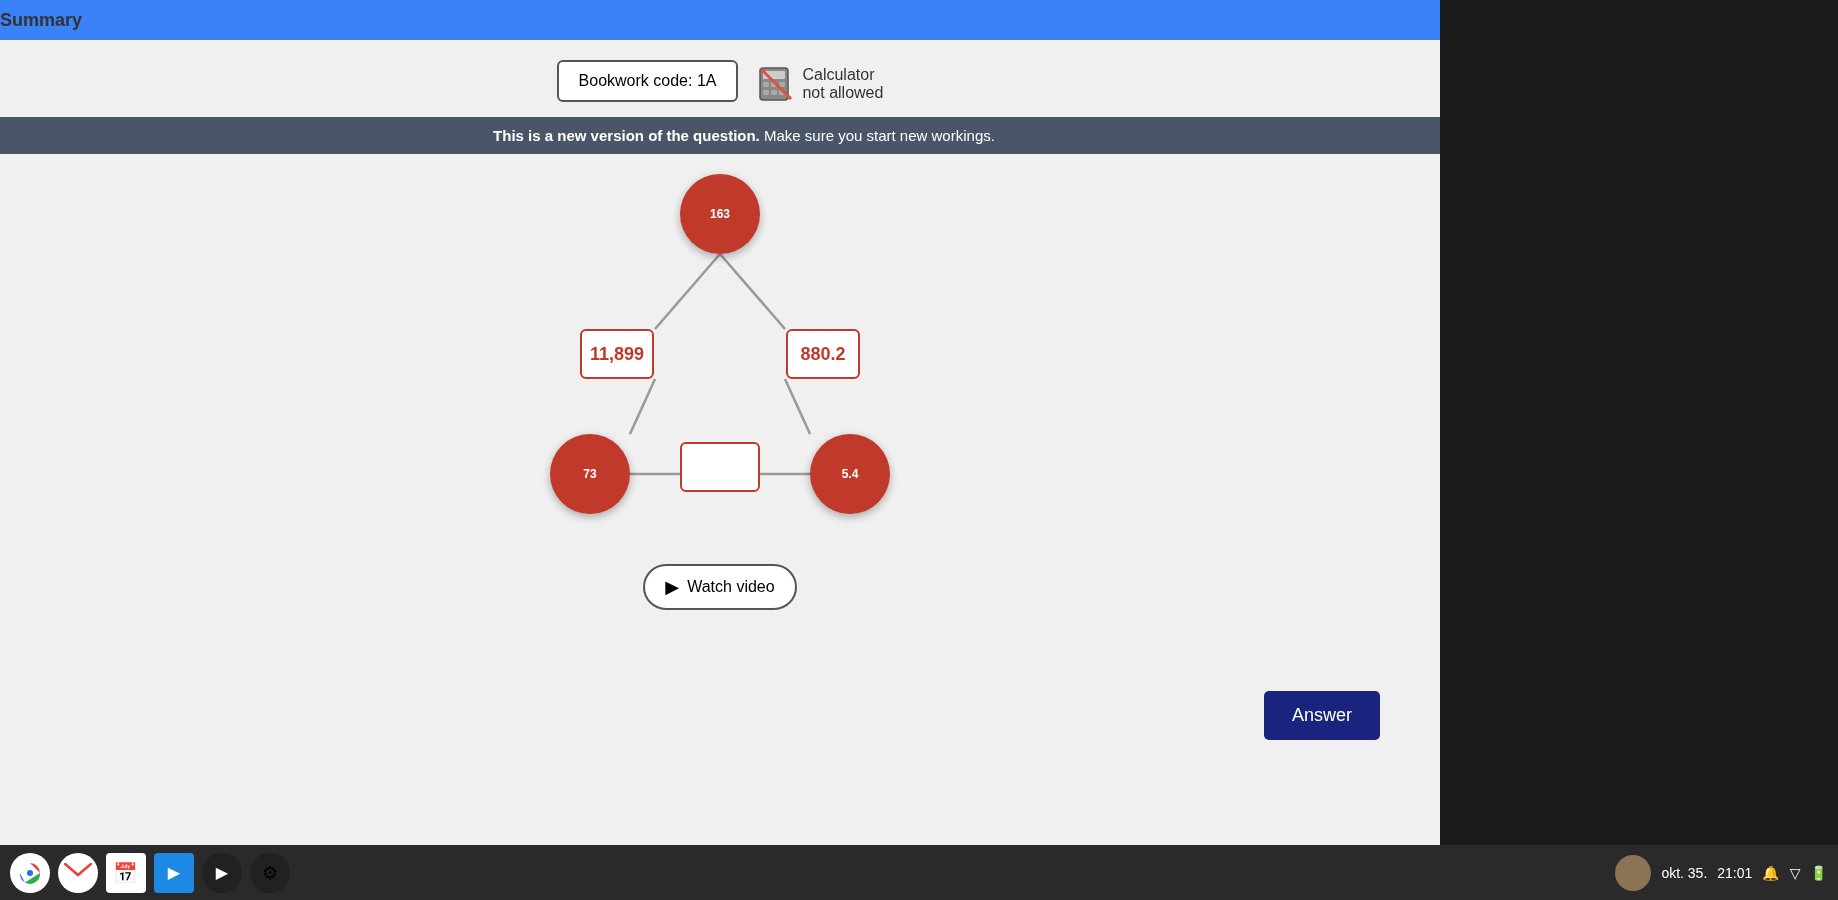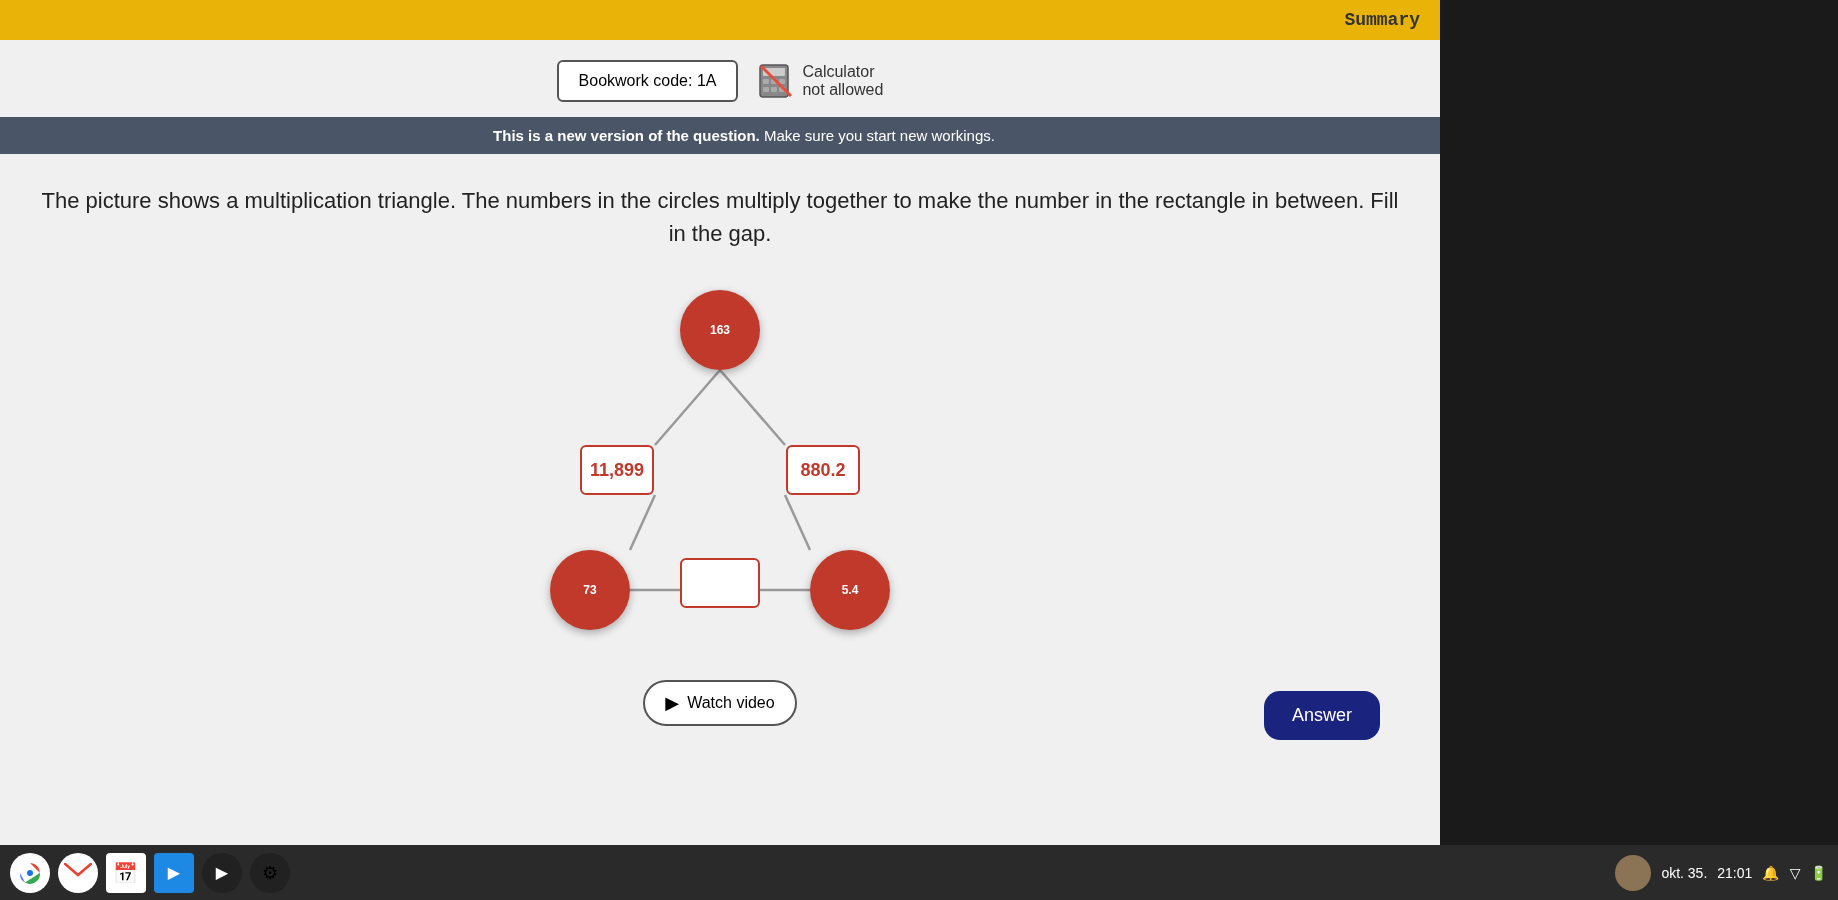--- a/index.html
+++ b/index.html
@@ -19,38 +19,36 @@
       background: #f0f0f0;
       position: absolute;
       top: 0;
       left: 0;
     }
 
     
     .top-nav {
       width: 100%;
       height: 40px;
-      background: #eab308;
-      display: flex;
-      align-items: center;
-      justify-content: flex-end;
+      background: #3b82f6;
+      display: flex;
+      align-items: center;
       padding-right: 20px;
-      font-family: Liberation Mono, monospace;
     }
 
     .summary-link {
       font-size: 18px;
       color: #333;
       font-weight: bold;
     }
 
     
     .header-area {
       display: flex;
-      align-items: center;
+      align-items: flex-end;
       justify-content: center;
       gap: 20px;
       padding: 20px 0 15px 0;
     }
 
     .bookwork-code-btn {
       border: 2px solid #555;
       background: white;
       padding: 10px 20px;
       font-size: 16px;
@@ -226,21 +224,21 @@
     }
 
     
     .answer-btn {
       position: absolute;
       right: 60px;
       bottom: 120px;
       background: #1a237e;
       color: white;
       padding: 14px 28px;
-      border-radius: 16px;
+      border-radius: 5px;
       font-size: 18px;
       cursor: pointer;
       border: none;
     }
 
     
     .taskbar {
       position: absolute;
       bottom: 0;
       left: 0;
@@ -319,21 +317,20 @@
         <div style="font-size:16px; color:#333;">not allowed</div>
       </div>
     </div>
   </div>
 
   <div class="new-version-banner">
     <strong>This is a new version of the question.</strong>
     <span> Make sure you start new workings.</span>
   </div>
 
-  <div class="question-text">The picture shows a multiplication triangle. The numbers in the circles multiply together to make the number in the rectangle in between. Fill in the gap.</div>
 
   <div class="triangle-container">
     <div class="triangle-diagram">
 
       <svg class="triangle-svg" viewBox="0 0 360 340">
 
         <line x1="180" y1="80" x2="115" y2="155" stroke="#999" stroke-width="2.5"></line>
 
         <line x1="115" y1="205" x2="90" y2="260" stroke="#999" stroke-width="2.5"></line>
 

